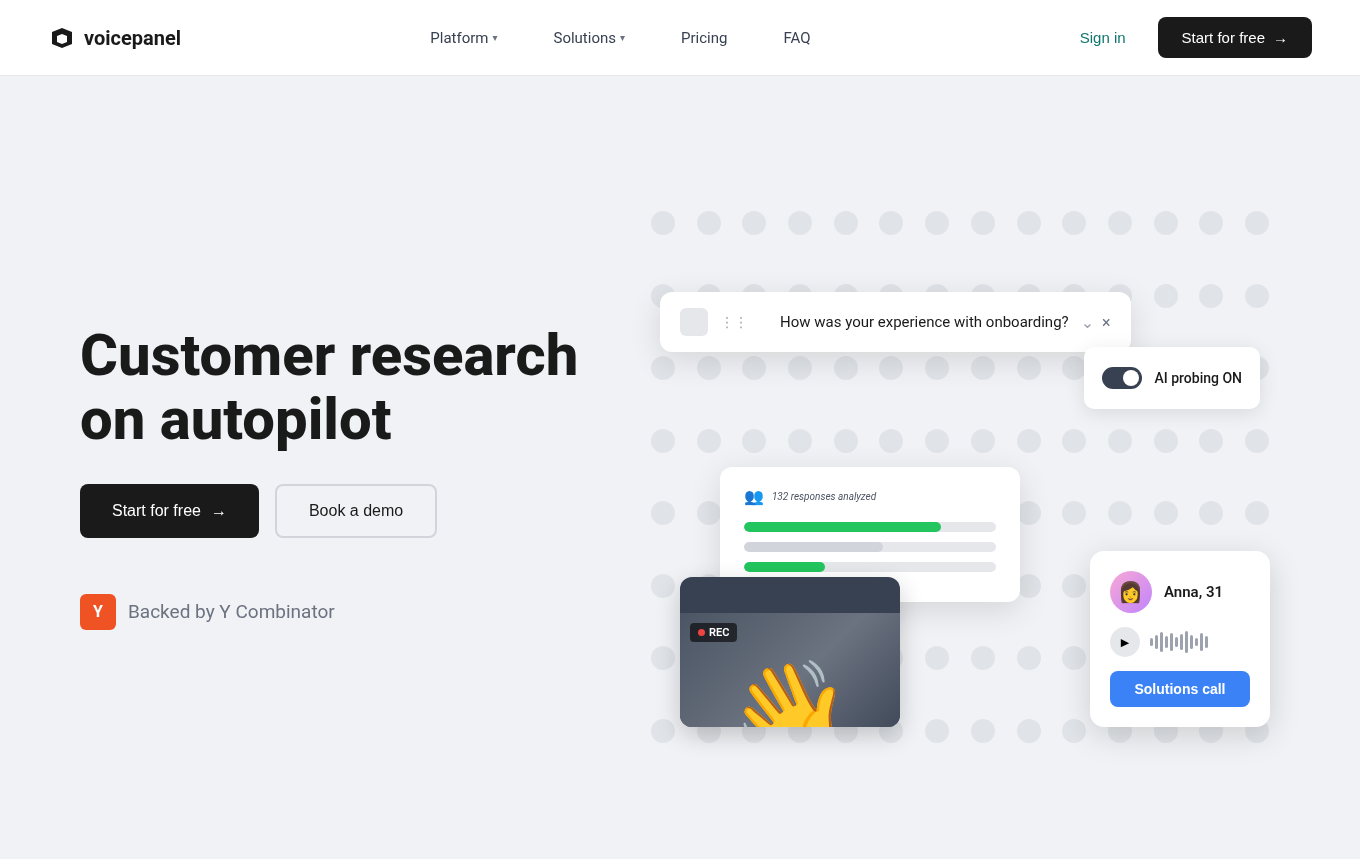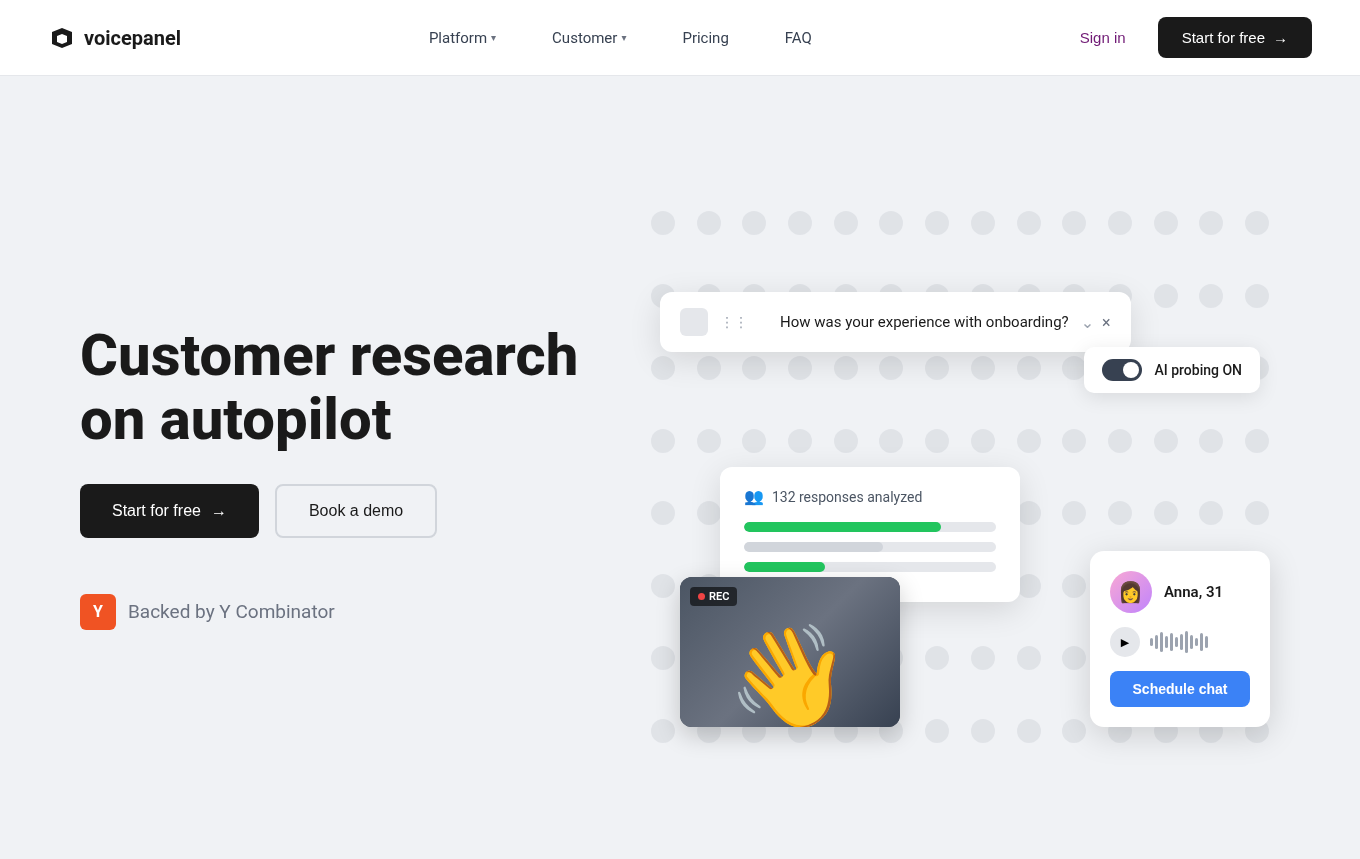--- a/index.html
+++ b/index.html
@@ -65,21 +65,21 @@
 
     .nav-actions {
       display: flex;
       align-items: center;
       gap: 12px;
     }
 
     .btn-signin {
       padding: 10px 20px;
       font-size: 15px;
-      color: #701a75;
+      color: #0f766e;
       background: transparent;
       border: none;
       cursor: pointer;
       border-radius: 6px;
     }
 
     .btn-start-nav {
       display: flex;
       align-items: center;
       gap: 8px;
@@ -263,21 +263,21 @@
     }
 
     
     .card-ai {
       position: absolute;
       top: 160px;
       right: 20px;
       background: white;
       border-radius: 10px;
       box-shadow: 0 4px 20px rgba(0,0,0,0.1);
-      padding: 12px 18px;
+      padding: 20px 18px;
       display: flex;
       align-items: center;
       gap: 12px;
       z-index: 4;
     }
 
     .toggle {
       width: 40px;
       height: 22px;
       background: #374151;
@@ -321,22 +321,23 @@
       gap: 8px;
       margin-bottom: 16px;
     }
 
     .analytics-icon {
       color: #6b7280;
       font-size: 16px;
     }
 
     .analytics-title {
-      font-size: 14px;
+      font-size: 10px;
       color: #4b5563;
+      font-style: italic;
     }
 
     .bar-row {
       margin-bottom: 10px;
     }
 
     .bar-track {
       height: 10px;
       background: #e5e7eb;
       border-radius: 5px;
@@ -371,20 +372,21 @@
     }
 
     .video-placeholder {
       width: 100%;
       height: 100%;
       background: linear-gradient(135deg, #4b5563 0%, #6b7280 50%, #374151 100%);
       display: flex;
       align-items: center;
       justify-content: center;
       position: relative;
+      margin-top: 36px;
     }
 
     .rec-badge {
       position: absolute;
       top: 10px;
       left: 10px;
       background: rgba(0,0,0,0.6);
       color: white;
       font-size: 11px;
       font-weight: 600;
@@ -495,21 +497,21 @@
     </svg>
     <span class="nav-logo-text">voicepanel</span>
   </a>
 
   <div class="nav-links">
     <a class="nav-link" href="#">
       <span>Platform</span>
       <span class="nav-chevron">▾</span>
     </a>
     <a class="nav-link" href="#">
-      <span>Customer</span>
+      <span>Solutions</span>
       <span class="nav-chevron">▾</span>
     </a>
     <a class="nav-link" href="#">
       <span>Pricing</span>
     </a>
     <a class="nav-link" href="#">
       <span>FAQ</span>
     </a>
   </div>
 
@@ -725,16 +727,16 @@
           <div class="wave-bar" style="height:18px"></div>
           <div class="wave-bar" style="height:10px"></div>
           <div class="wave-bar" style="height:16px"></div>
           <div class="wave-bar" style="height:22px"></div>
           <div class="wave-bar" style="height:14px"></div>
           <div class="wave-bar" style="height:8px"></div>
           <div class="wave-bar" style="height:18px"></div>
           <div class="wave-bar" style="height:12px"></div>
         </div>
       </div>
-      <button class="btn-schedule">Schedule chat</button>
+      <button class="btn-schedule">Solutions call</button>
     </div>
   </div>
 </section>
 
 </body></html>

